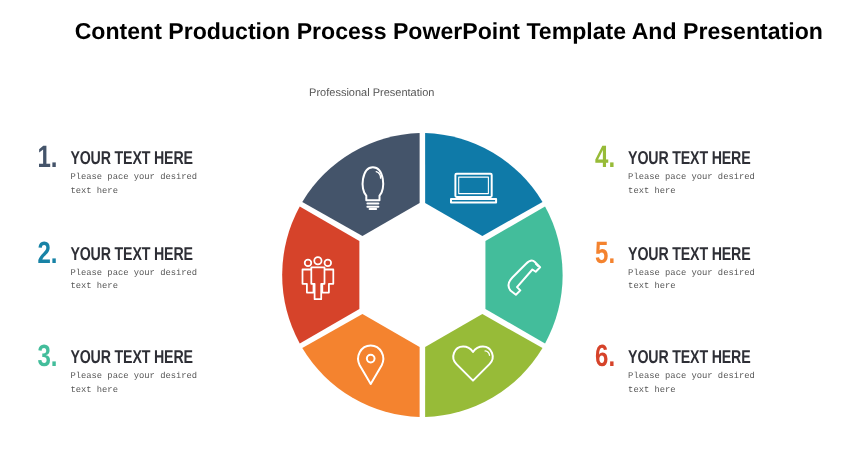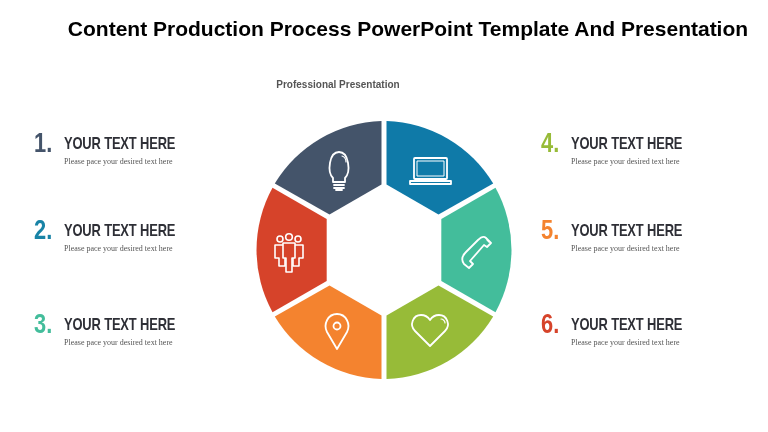--- a/index.html
+++ b/index.html
@@ -1,22 +1,22 @@
 <!DOCTYPE html>
 <html><head>
 <meta charset="utf-8">
 <style>
   html, body { margin: 0; padding: 0; background: #ffffff; }
   body { width: 768px; height: 432px; position: relative; overflow: hidden; font-family: "Liberation Sans", sans-serif; }
   .title { position: absolute; left: 0; width: 768px; top: 16px; text-align: center; font-weight: bold; font-size: 21px; line-height: 25px; color: #000; font-family: "Liberation Sans", sans-serif; margin-left: 24px; }
-  .subtitle { position: absolute; left: 0; width: 676px; top: 79px; text-align: center; font-size: 10px; color: #555; font-family: "Liberation Sans", sans-serif; font-weight: bold; }
+  .subtitle { position: absolute; left: 0; width: 676px; top: 79px; text-align: center; font-size: 10px; color: #555; font-family: "Liberation Sans", sans-serif; }
   .item { position: absolute; width: 200px; height: 60px; }
   .num { position: absolute; left: 0; top: 0; font-family: "Liberation Sans", sans-serif; font-weight: bold; font-size: 28px; line-height: 30px; transform: scaleX(0.78); transform-origin: left top; }
   .heading { position: absolute; left: 43px; top: 7px; font-family: "Liberation Sans", sans-serif; font-weight: bold; font-size: 17px; line-height: 18px; color: #2e2f36; transform: scaleX(0.76); transform-origin: left top; white-space: nowrap; letter-spacing: -0.2px; }
-  .desc { position: absolute; left: 43px; top: 28px; width: 130px; font-family: Liberation Serif, serif; font-size: 8px; line-height: 12px; color: #555; }
+  .desc { position: absolute; left: 43px; top: 28px; width: 130px; font-family: Liberation Mono, monospace; font-size: 8px; line-height: 12px; color: #555; }
   svg.wheel { position: absolute; left: 0; top: 0; }
 </style>
 </head>
 <body>
 
 <div class="title">Content Production Process PowerPoint Template And Presentation</div>
 <div class="subtitle">Professional Presentation</div>
 
 <div class="item" style="left:34px; top:128px;">
   <div class="num" style="color:#44546a">1.</div>

